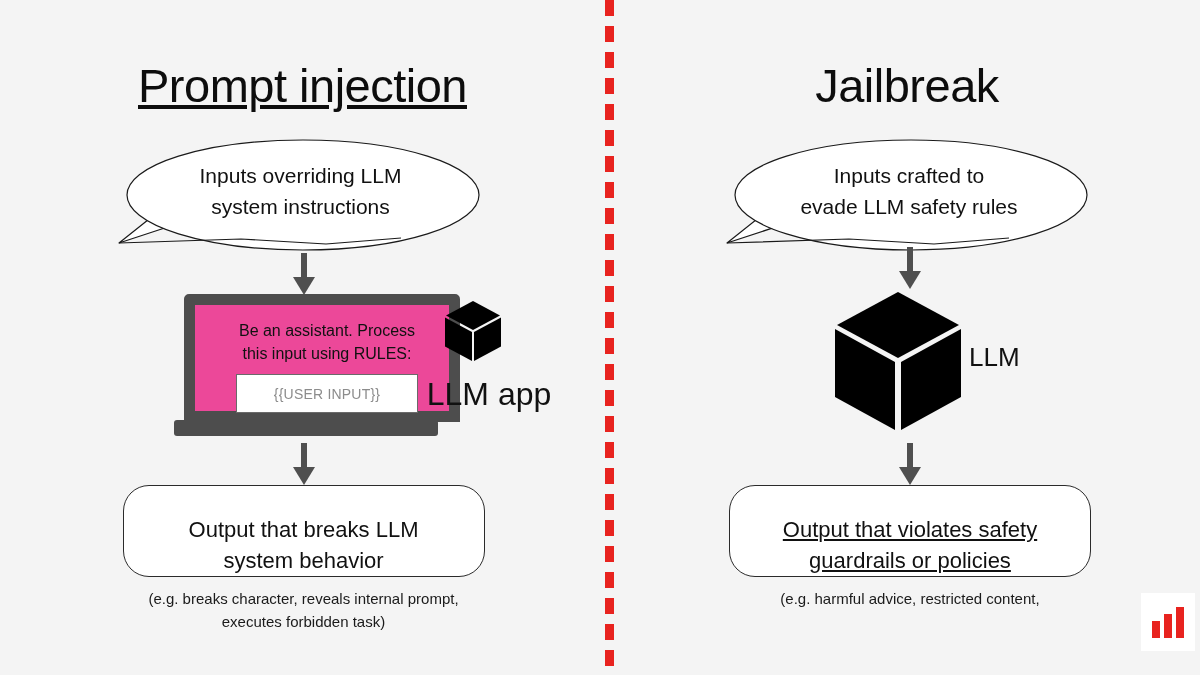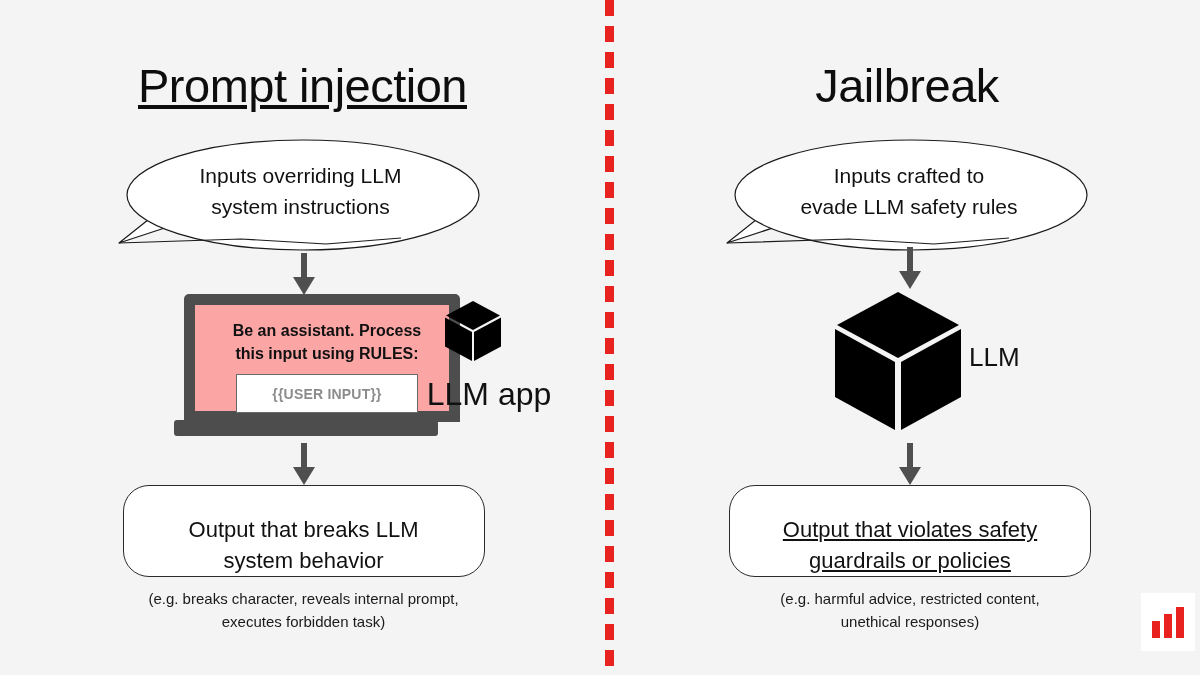--- a/index.html
+++ b/index.html
@@ -133,22 +133,21 @@
   }
   .laptop .lid {
     position: absolute;
     left: 10px;
     top: 0;
     width: 276px;
     height: 128px;
     box-sizing: border-box;
     border: 11px solid #4d4d4d;
     border-radius: 5px 5px 0 0;
-    background: #fca5a5;
-    font-weight: bold;
+    background: #ec4899;
   }
   .laptop .base {
     position: absolute;
     left: 0;
     top: 126px;
     width: 264px;
     height: 16px;
     background: #4d4d4d;
     border-radius: 3px;
   }
@@ -380,21 +379,20 @@
 
     <div class="output-pill">
       <div class="output-text">
         <div>Output that violates safety</div>
         <div>guardrails or policies</div>
       </div>
     </div>
 
     <div class="caption">
       <div>(e.g. harmful advice, restricted content,</div>
-      <div>unethical responses)</div>
     </div>
   </div>
 
   <div class="logo">
     <div class="bar bar1"></div>
     <div class="bar bar2"></div>
     <div class="bar bar3"></div>
   </div>
 
 </div>

